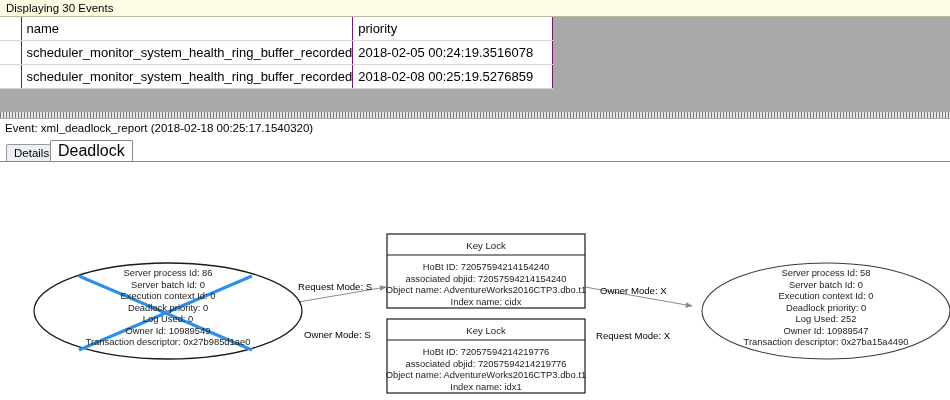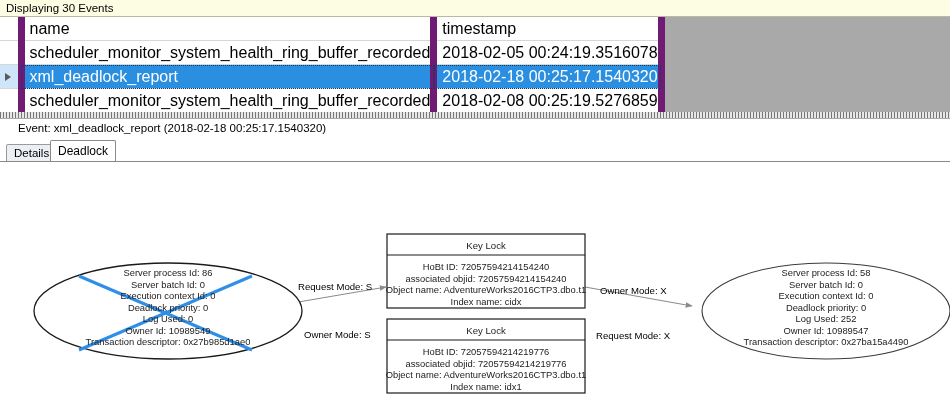--- a/index.html
+++ b/index.html
@@ -46,25 +46,25 @@
     height: 95px;
     background: #a9a9a9;
     overflow: hidden;
   }
   table.grid {
     border-collapse: collapse;
     table-layout: fixed;
     background: #ffffff;
   }
   table.grid td, table.grid th {
-    border-right: 7px solid #701a75;
+    border-right: 1px solid #701a75;
     border-bottom: 1px solid #d6d6d6;
     padding: 0 0 0 5px;
     font-weight: normal;
-    font-size: 16px;
+    font-size: 13px;
     text-align: left;
     height: 23px;
     vertical-align: middle;
     white-space: nowrap;
     overflow: hidden;
     background: #ffffff;
   }
   col.c-sel  { width: 21px; }
   col.c-name { width: 287px; }
   col.c-ts   { width: 200px; }
@@ -103,21 +103,21 @@
     opacity: .85;
   }
 
   
   #event-header {
     position: absolute;
     left: 0; top: 119px;
     width: 802px;
     height: 19px;
     background: #ffffff;
-    padding-left: 18px;
+    padding-left: 5px;
     box-sizing: border-box;
     font-size: 11.5px;
     line-height: 19px;
     white-space: nowrap;
   }
   #tab-strip {
     position: absolute;
     left: 0; top: 140px;
     width: 783px;
     height: 21px;
@@ -138,21 +138,21 @@
     color: #000;
     white-space: nowrap;
   }
   .tab.active {
     top: 0px;
     height: 21px;
     line-height: 20px;
     background: #ffffff;
     border-color: #8a8a8a;
     z-index: 3;
-    font-size: 12px;
+    font-size: 16px;
   }
   #tab-details { left: 6px; }
   #tab-deadlock { left: 50px; }
 
   
   #deadlock-panel {
     position: absolute;
     left: 0; top: 161px;
     width: 950px;
     height: 239px;
@@ -180,35 +180,28 @@
     <table class="grid">
       <colgroup>
         <col class="c-sel">
           <col class="c-name">
           <col class="c-ts">
       </colgroup>
       <thead>
         <tr>
           <th class="sel-cell"></th>
           <th>name</th>
-          <th>timestamp</th>
+          <th>priority</th>
         </tr>
       </thead>
       <tbody>
         <tr>
           <td class="sel-cell"></td>
           <td class="name-cell">scheduler_monitor_system_health_ring_buffer_recorded</td>
           <td class="ts-cell">2018-02-05 00:24:19.3516078</td>
-        </tr>
-        <tr class="selected">
-          <td class="sel-cell">
-            <span class="row-marker"></span>
-          </td>
-          <td class="name-cell">xml_deadlock_report</td>
-          <td class="ts-cell">2018-02-18 00:25:17.1540320</td>
         </tr>
         <tr>
           <td class="sel-cell"></td>
           <td class="name-cell">scheduler_monitor_system_health_ring_buffer_recorded</td>
           <td class="ts-cell">2018-02-08 00:25:19.5276859</td>
         </tr>
       </tbody>
     </table>
   </div>
 

